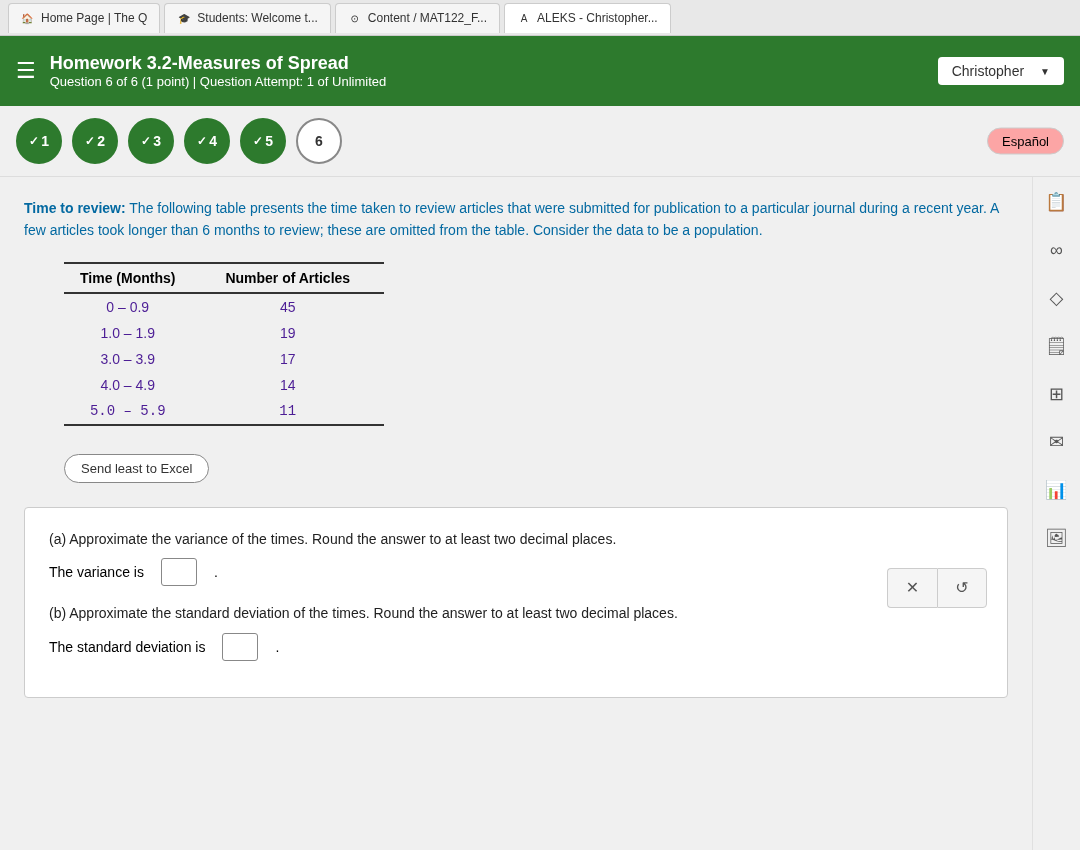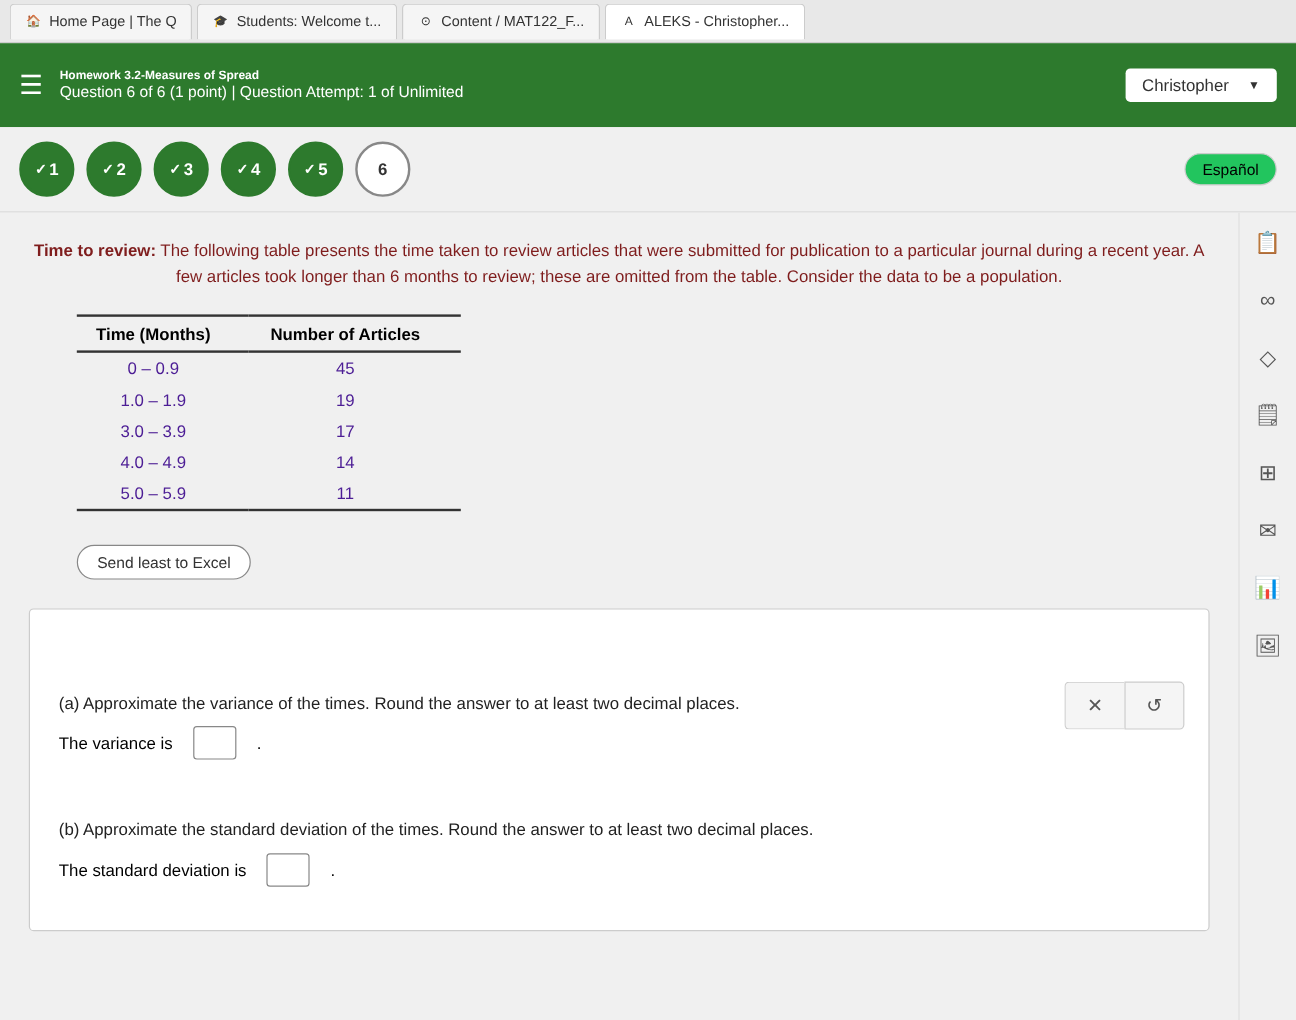--- a/index.html
+++ b/index.html
@@ -69,21 +69,21 @@
     .hamburger-icon {
       color: white;
       font-size: 22px;
       margin-right: 14px;
       cursor: pointer;
     }
     .header-text {
       color: white;
     }
     .header-text .hw-title {
-      font-size: 10px;
+      font-size: 18px;
       font-weight: bold;
     }
     .header-text .hw-subtitle {
       font-size: 13px;
       text-align: right;
     }
     .christopher-btn {
       position: absolute;
       right: 16px;
       top: 50%;
@@ -135,21 +135,21 @@
       border: 2px solid #888;
     }
     .q-btn .check {
       font-size: 12px;
     }
     .espanol-btn {
       position: absolute;
       right: 16px;
       top: 50%;
       transform: translateY(-50%);
-      background: #22c55e;
+      background: #fca5a5;
       border: 1px solid #ccc;
       border-radius: 16px;
       padding: 5px 14px;
       font-size: 13px;
       cursor: pointer;
     }
 
     
     .content-area {
       display: flex;
@@ -160,23 +160,22 @@
     .main-content {
       flex: 1;
       padding: 20px 24px;
       overflow-y: auto;
       background: #f0f0f0;
     }
 
     .problem-text {
       font-size: 14px;
       line-height: 1.6;
-      color: #7f1d1d;
+      color: #0369a1;
       margin-bottom: 20px;
-      text-align: center;
     }
     .problem-text strong {
       font-weight: bold;
     }
 
     
     .data-table {
       margin: 16px 0 16px 40px;
       border-collapse: collapse;
       min-width: 320px;
@@ -192,20 +191,21 @@
       text-align: center;
     }
     .data-table td {
       font-size: 14px;
       padding: 5px 24px 5px 8px;
       text-align: center;
       color: #4c1d95;
     }
     .data-table tbody tr:last-child td {
       border-bottom: 2px solid #333;
+      font-family: Liberation Mono, monospace;
     }
 
     .send-excel-btn {
       margin: 12px 0 12px 40px;
       background: white;
       border: 1px solid #888;
       border-radius: 16px;
       padding: 6px 16px;
       font-size: 13px;
       cursor: pointer;
@@ -216,21 +216,20 @@
     .answer-box {
       background: white;
       border: 1px solid #ccc;
       border-radius: 4px;
       padding: 20px 24px;
       margin-top: 12px;
       position: relative;
     }
     .answer-part {
       margin-bottom: 16px;
-      margin-top: 47px;
     }
     .answer-part p {
       font-size: 14px;
       line-height: 1.6;
       color: #222;
       margin-bottom: 8px;
     }
     .inline-answer {
       display: flex;
       align-items: center;

